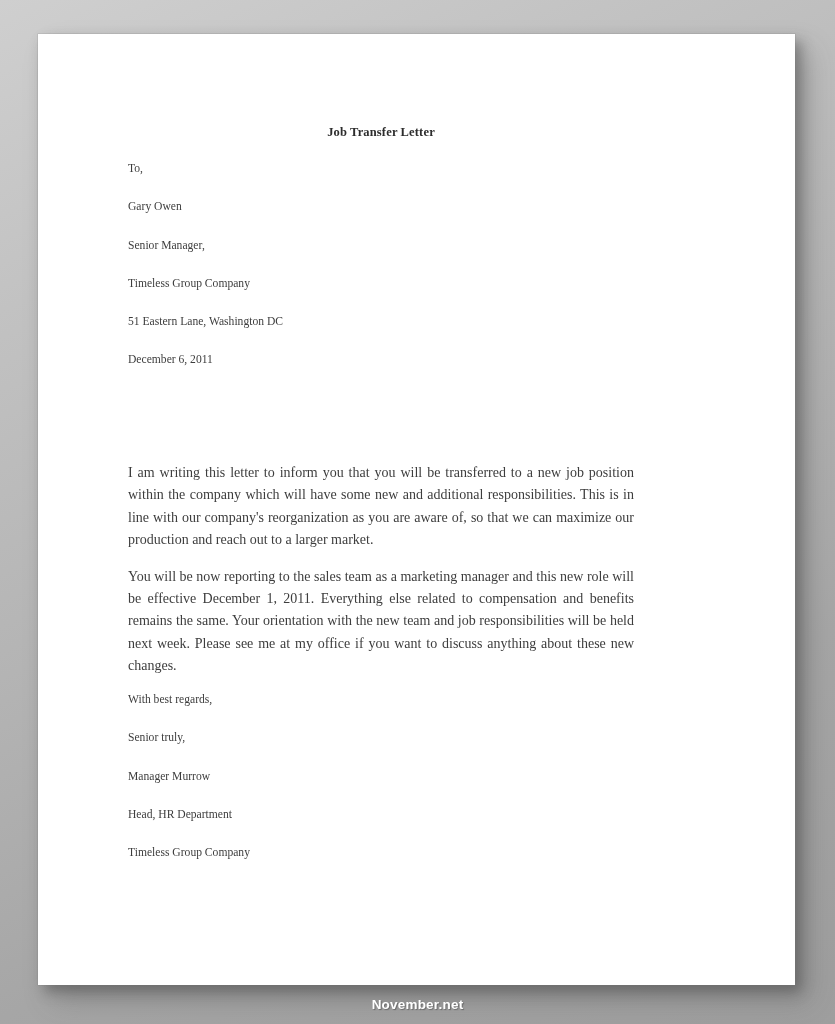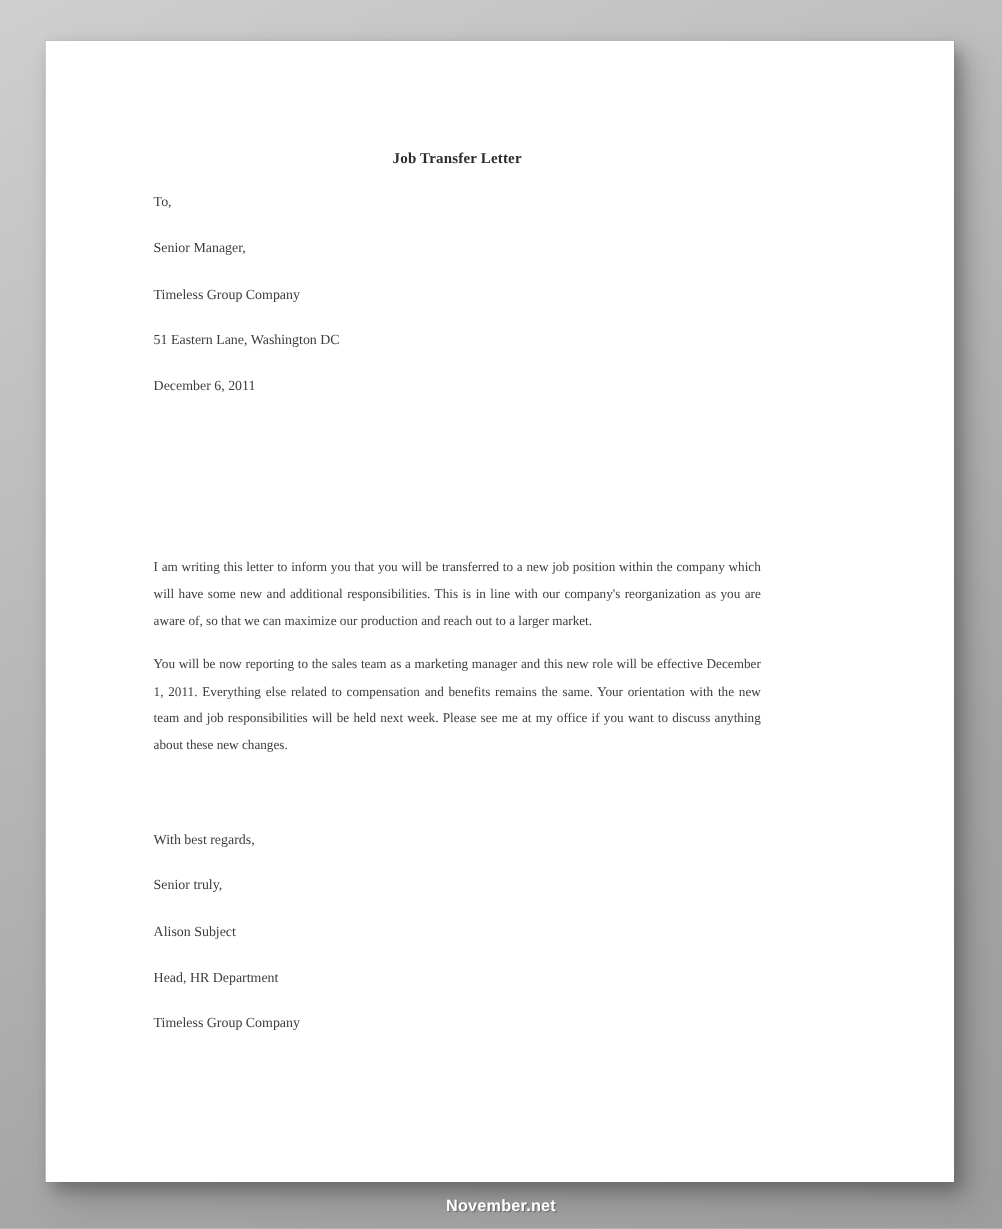--- a/index.html
+++ b/index.html
@@ -70,21 +70,21 @@
 
   .line {
     font-size: 11.6px;
     color: #3d3d3d;
     line-height: 14px;
     margin-bottom: 24.3px;
     white-space: nowrap;
   }
 
   .para {
-    font-size: 11px;
+    font-size: 14px;
     color: #3d3d3d;
     line-height: 22.4px;
     text-align: justify;
     text-justify: inter-word;
     margin-bottom: 14px;
   }
 
   .para:last-child { margin-bottom: 0; }
   .line:last-child { margin-bottom: 0; }
 
@@ -112,35 +112,36 @@
 <body>
 
 <div class="page-wrap">
   <div class="page">
     <div class="sheet-inner">
 
       <div class="doc-title">Job Transfer Letter</div>
 
       <div class="block addr-block">
         <div class="line">To,</div>
+        <div class="line">Gary Owen</div>
         <div class="line">Senior Manager,</div>
         <div class="line">Timeless Group Company</div>
         <div class="line">51 Eastern Lane, Washington DC</div>
         <div class="line">December 6, 2011</div>
       </div>
 
       <div class="block body-block">
         <p class="para">I am writing this letter to inform you that you will be transferred to a new job position within the company which will have some new and additional responsibilities. This is in line with our company's reorganization as you are aware of, so that we can maximize our production and reach out to a larger market.</p>
         <p class="para">You will be now reporting to the sales team as a marketing manager and this new role will be effective December 1, 2011. Everything else related to compensation and benefits remains the same. Your orientation with the new team and job responsibilities will be held next week. Please see me at my office if you want to discuss anything about these new changes.</p>
       </div>
 
       <div class="block close-block">
         <div class="line">With best regards,</div>
         <div class="line">Senior truly,</div>
-        <div class="line">Alison Subject</div>
+        <div class="line">Manager Murrow</div>
         <div class="line">Head, HR Department</div>
         <div class="line">Timeless Group Company</div>
       </div>
 
     </div>
   </div>
 </div>
 
 <div class="footer-bar">
   <span class="footer-text">November.net</span>

